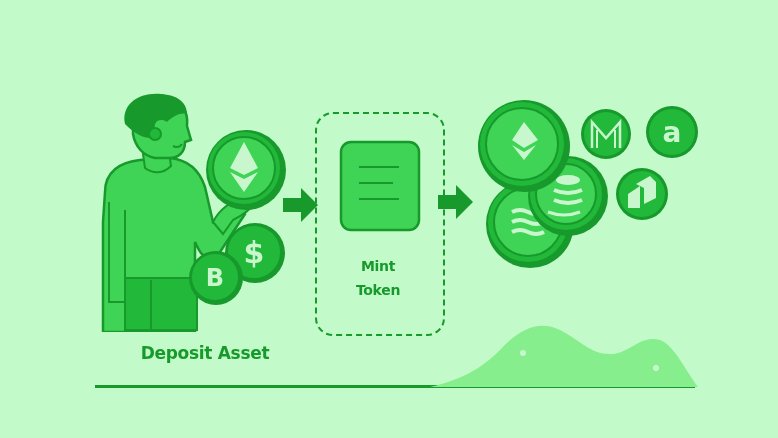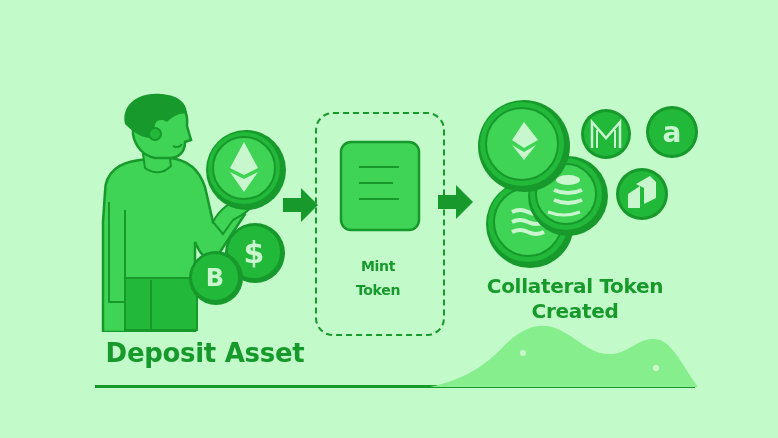--- a/index.html
+++ b/index.html
@@ -69,21 +69,21 @@
     <circle cx="30" cy="30" r="27" fill="#22b83a" stroke="#17992c" stroke-width="2"></circle>
     <text x="30" y="41" font-family="DejaVu Sans, sans-serif" font-weight="bold" font-size="30" fill="#c8f7cd" text-anchor="middle">$</text>
   </svg>
 
   <svg class="abs" style="left:188px; top:250px;" width="56" height="56" viewBox="0 0 56 56">
     <circle cx="28" cy="28" r="27" fill="#17992c"></circle>
     <circle cx="27" cy="27" r="24" fill="#22b83a" stroke="#17992c" stroke-width="2"></circle>
     <text x="27" y="36" font-family="DejaVu Sans, sans-serif" font-weight="bold" font-size="24" fill="#c8f7cd" text-anchor="middle">B</text>
   </svg>
 
-  <div class="label" style="left:105px; top:340px; width:200px; font-size:26px; line-height:26px;">Deposit Asset</div>
+  <div class="label" style="left:105px; top:340px; width:200px; font-size:17px; line-height:26px;">Deposit Asset</div>
 
   <svg class="abs" style="left:283px; top:188px;" width="36" height="34" viewBox="0 0 36 34">
     <polygon points="0,10 18,10 18,0 35,17 18,34 18,24 0,24" fill="#17992c"></polygon>
   </svg>
 
   <div class="abs" style="left:315px; top:112px; width:126px; height:220px; border:2.5px dashed #17992c; border-radius:18px;"></div>
 
   <svg class="abs" style="left:339px; top:140px;" width="82" height="92" viewBox="0 0 82 92">
     <rect x="2" y="2" width="78" height="88" rx="10" fill="#3fd455" stroke="#17992c" stroke-width="2.5"></rect>
     <line x1="20" y1="27" x2="60" y2="27" stroke="#17992c" stroke-width="2"></line>
@@ -143,18 +143,14 @@
     </g>
 
     <g>
       <circle cx="164" cy="96" r="26" fill="#17992c"></circle>
       <circle cx="164" cy="96" r="23" fill="#22b83a"></circle>
       <polygon points="150,96 162,88 162,110 150,110" fill="#c8f7cd"></polygon>
       <polygon points="158,86 172,78 178,84 178,100 166,106 166,90" fill="#c8f7cd"></polygon>
     </g>
   </svg>
 
-  <div class="label" style="left:470px; top:274px; width:210px; font-size:20px; line-height:25px;">
-    <div>Collateral Token</div>
-    <div>Created</div>
-  </div>
 
 </div>
 
 </body></html>

